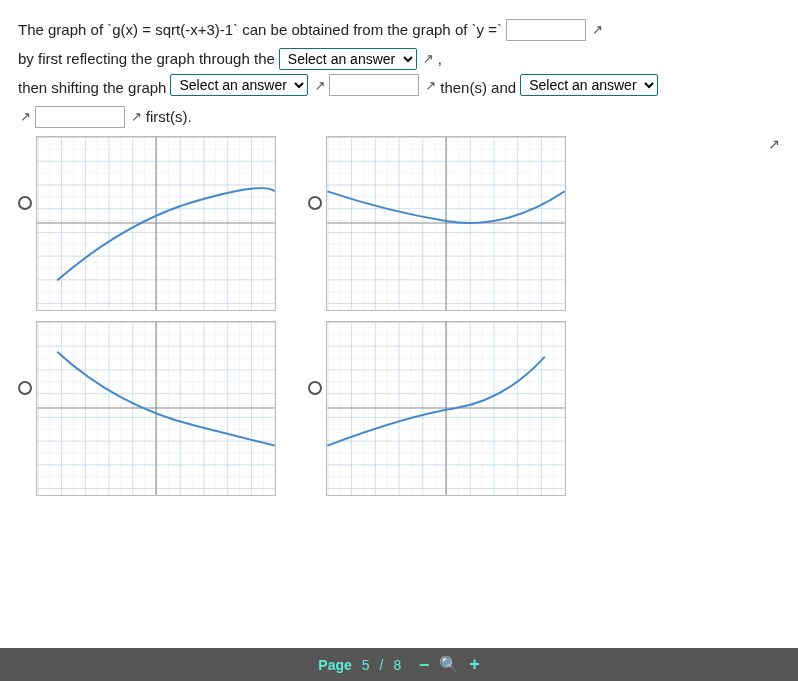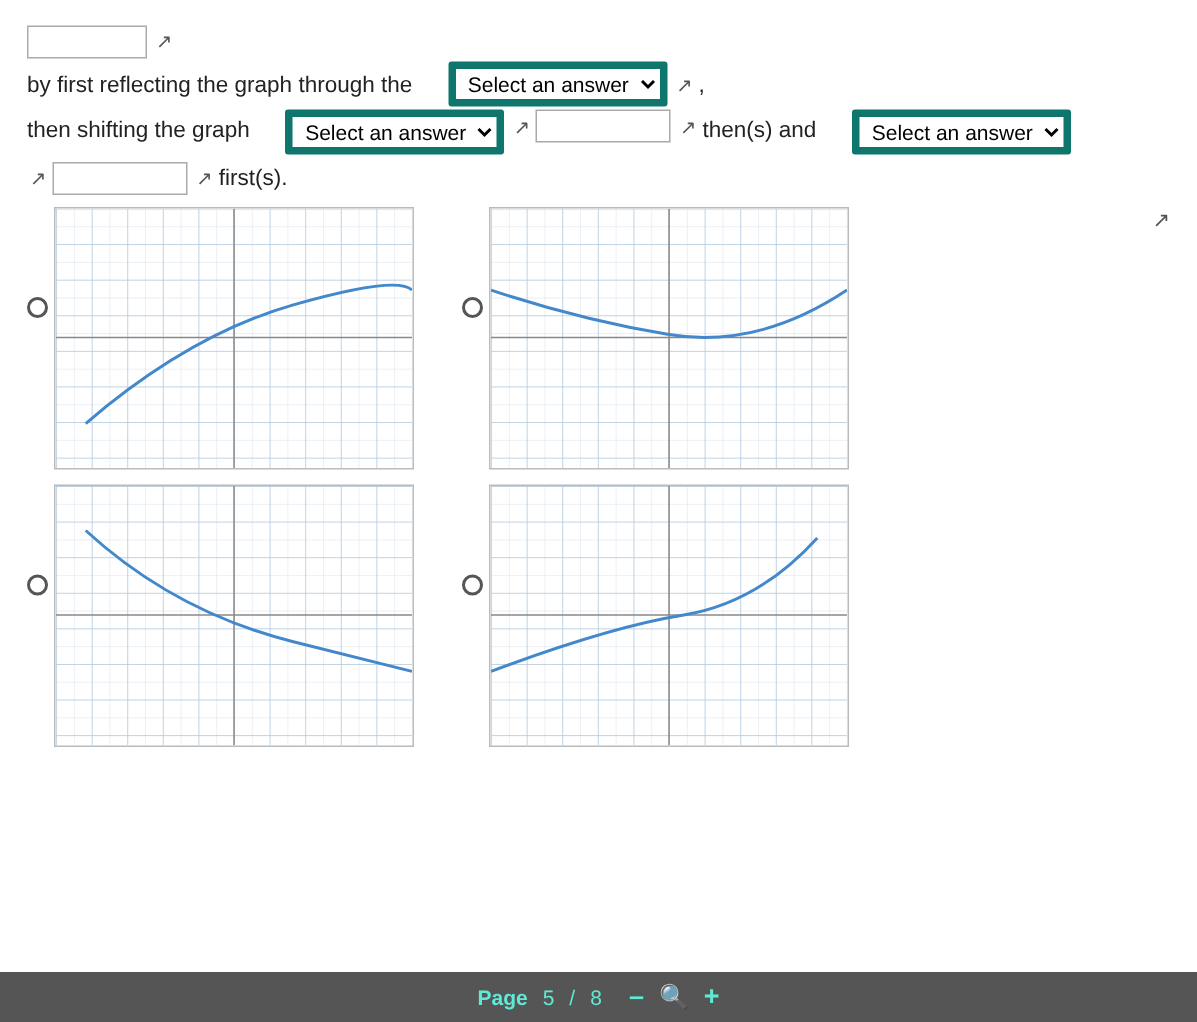--- a/index.html
+++ b/index.html
@@ -16,28 +16,27 @@
       background: #fff;
       flex: 1;
       padding: 16px 18px 10px 18px;
     }
     .problem-text {
       line-height: 1.8;
       color: #222;
     }
     .inline-select {
       display: inline-block;
-      border: 5px solid #0f766e;
+      border: 1px solid #0f766e;
       background: #fff;
       padding: 1px 4px;
       font-size: 14px;
       border-radius: 2px;
       cursor: pointer;
       vertical-align: middle;
-      margin-left: 20px;
     }
     .inline-input {
       display: inline-block;
       border: 1px solid #aaa;
       background: #fff;
       width: 90px;
       height: 22px;
       vertical-align: middle;
       font-size: 14px;
     }
@@ -143,20 +142,21 @@
       cursor: pointer;
     }
   </style>
 </head>
 <body>
 
 <div class="main-content">
   <div class="problem-text">
 
     <div style="display:flex; align-items:center; flex-wrap:wrap; gap:4px; margin-bottom:2px;">
+      <span>The graph of `g(x) = sqrt(-x+3)-1` can be obtained from the graph of `y =`</span>
       <input class="inline-input" type="text" style="width: 80px;">
       <span class="cursor-icon">↗</span>
     </div>
 
     <div style="display:flex; align-items:center; flex-wrap:wrap; gap:4px; margin-bottom:2px;">
       <span>by first reflecting the graph through the</span>
       <select class="inline-select">
         <option>Select an answer</option>
         <option>x-axis</option>
         <option>y-axis</option>

